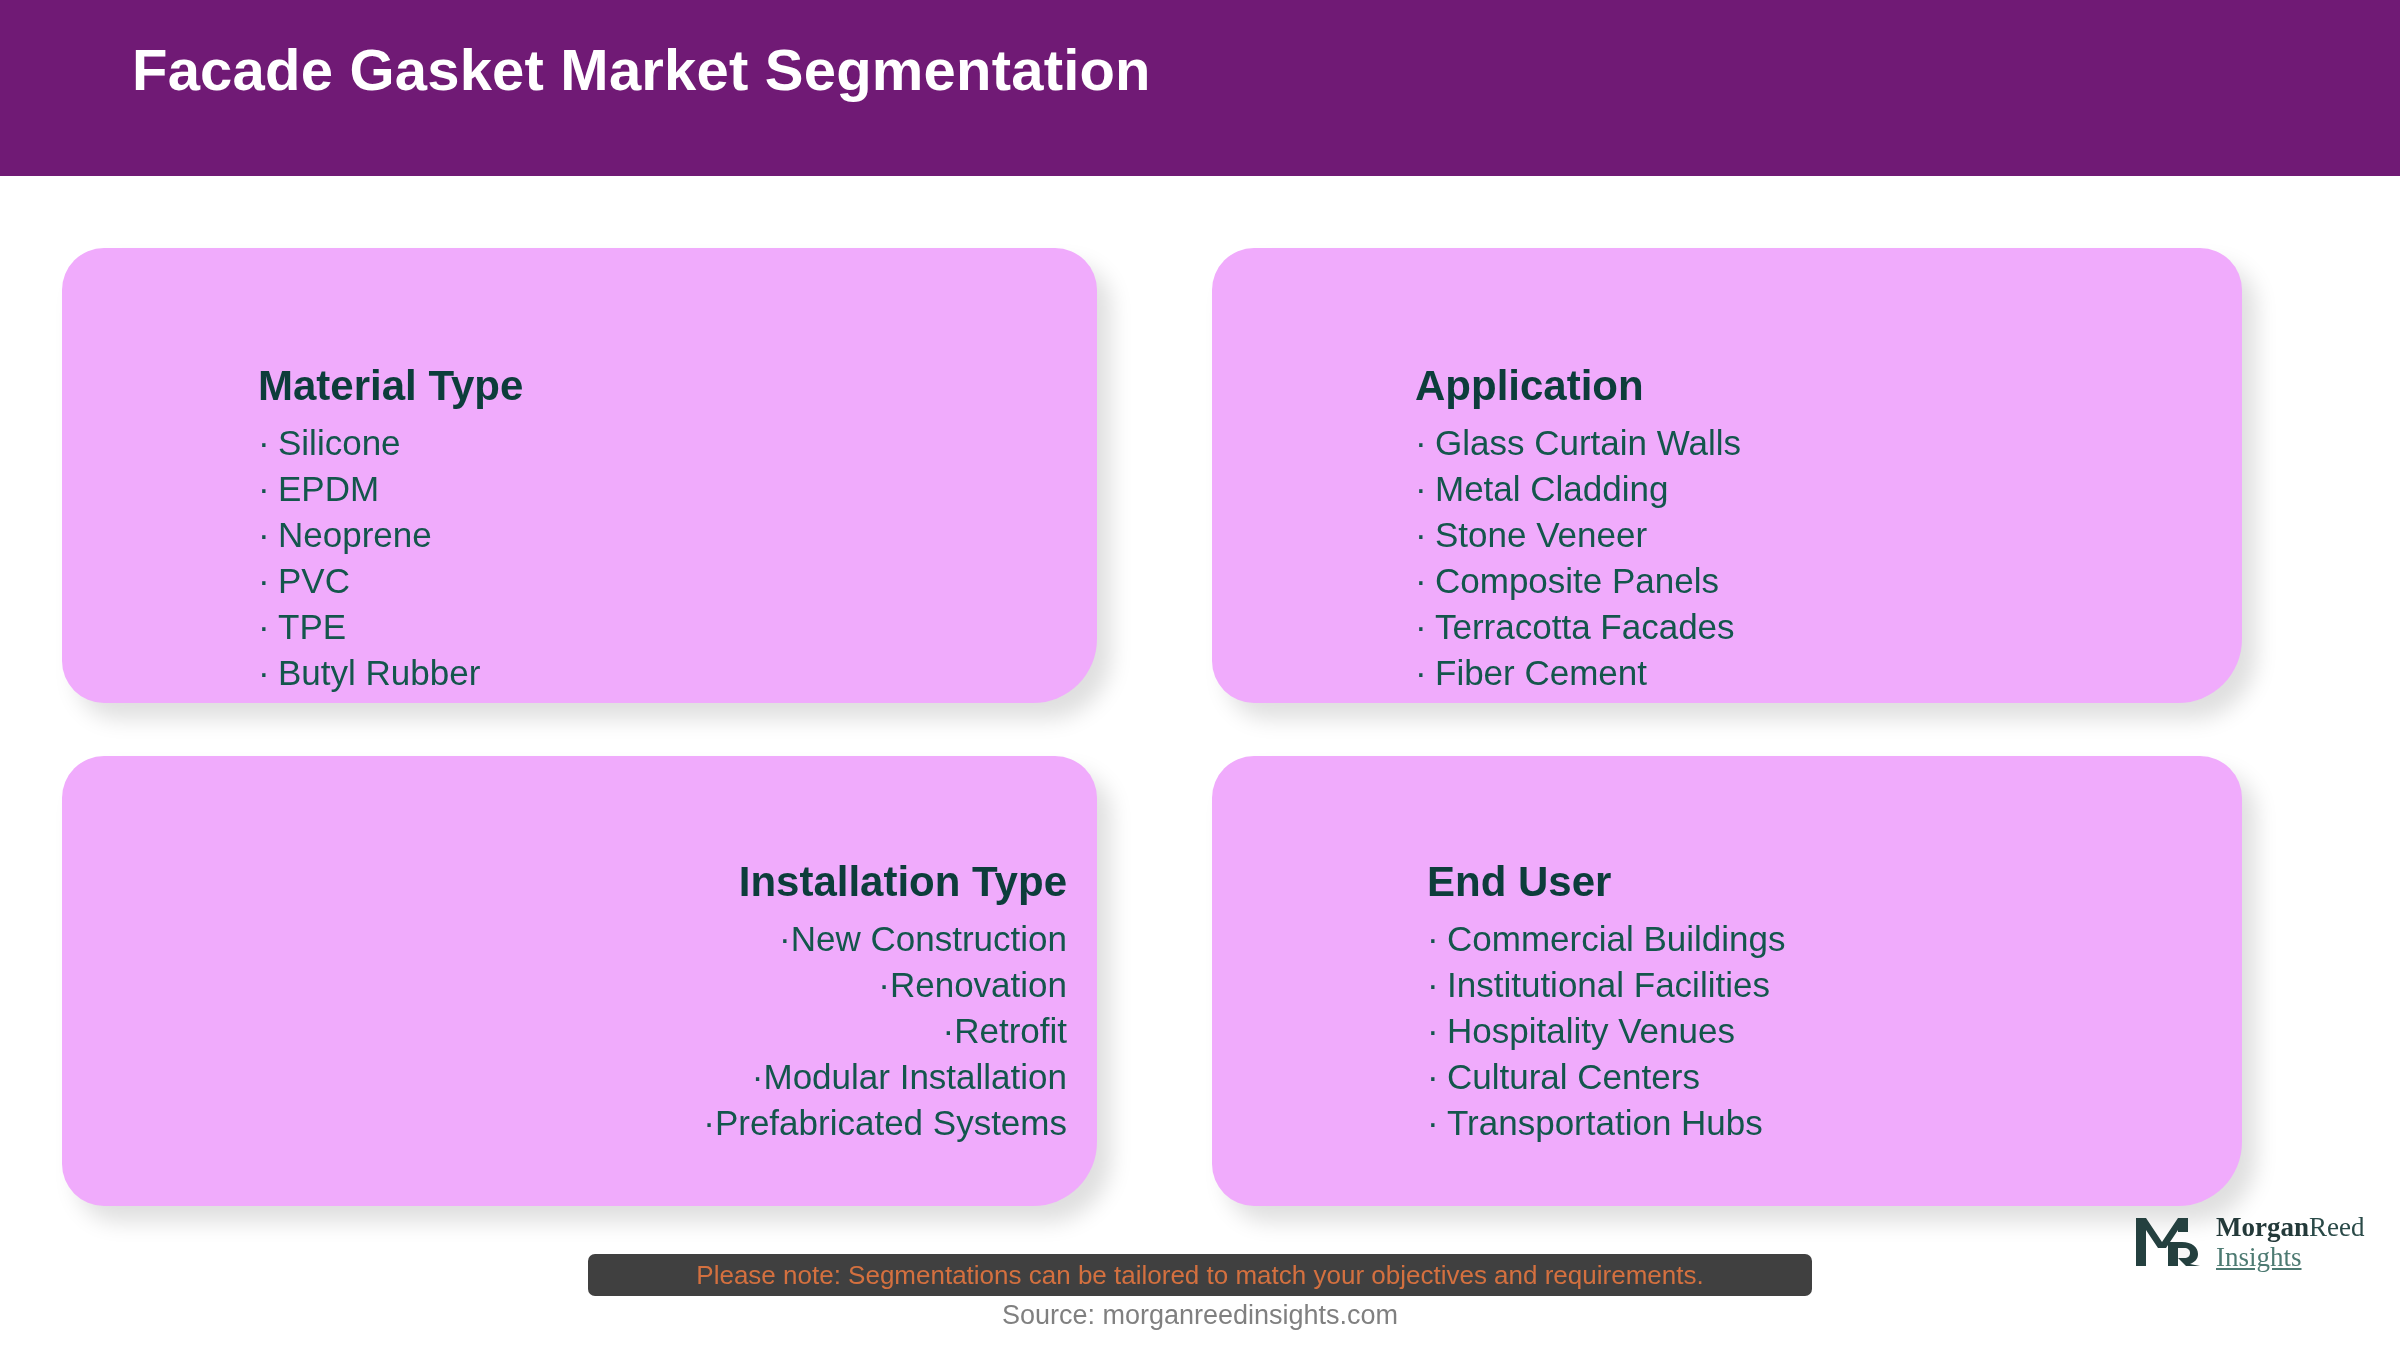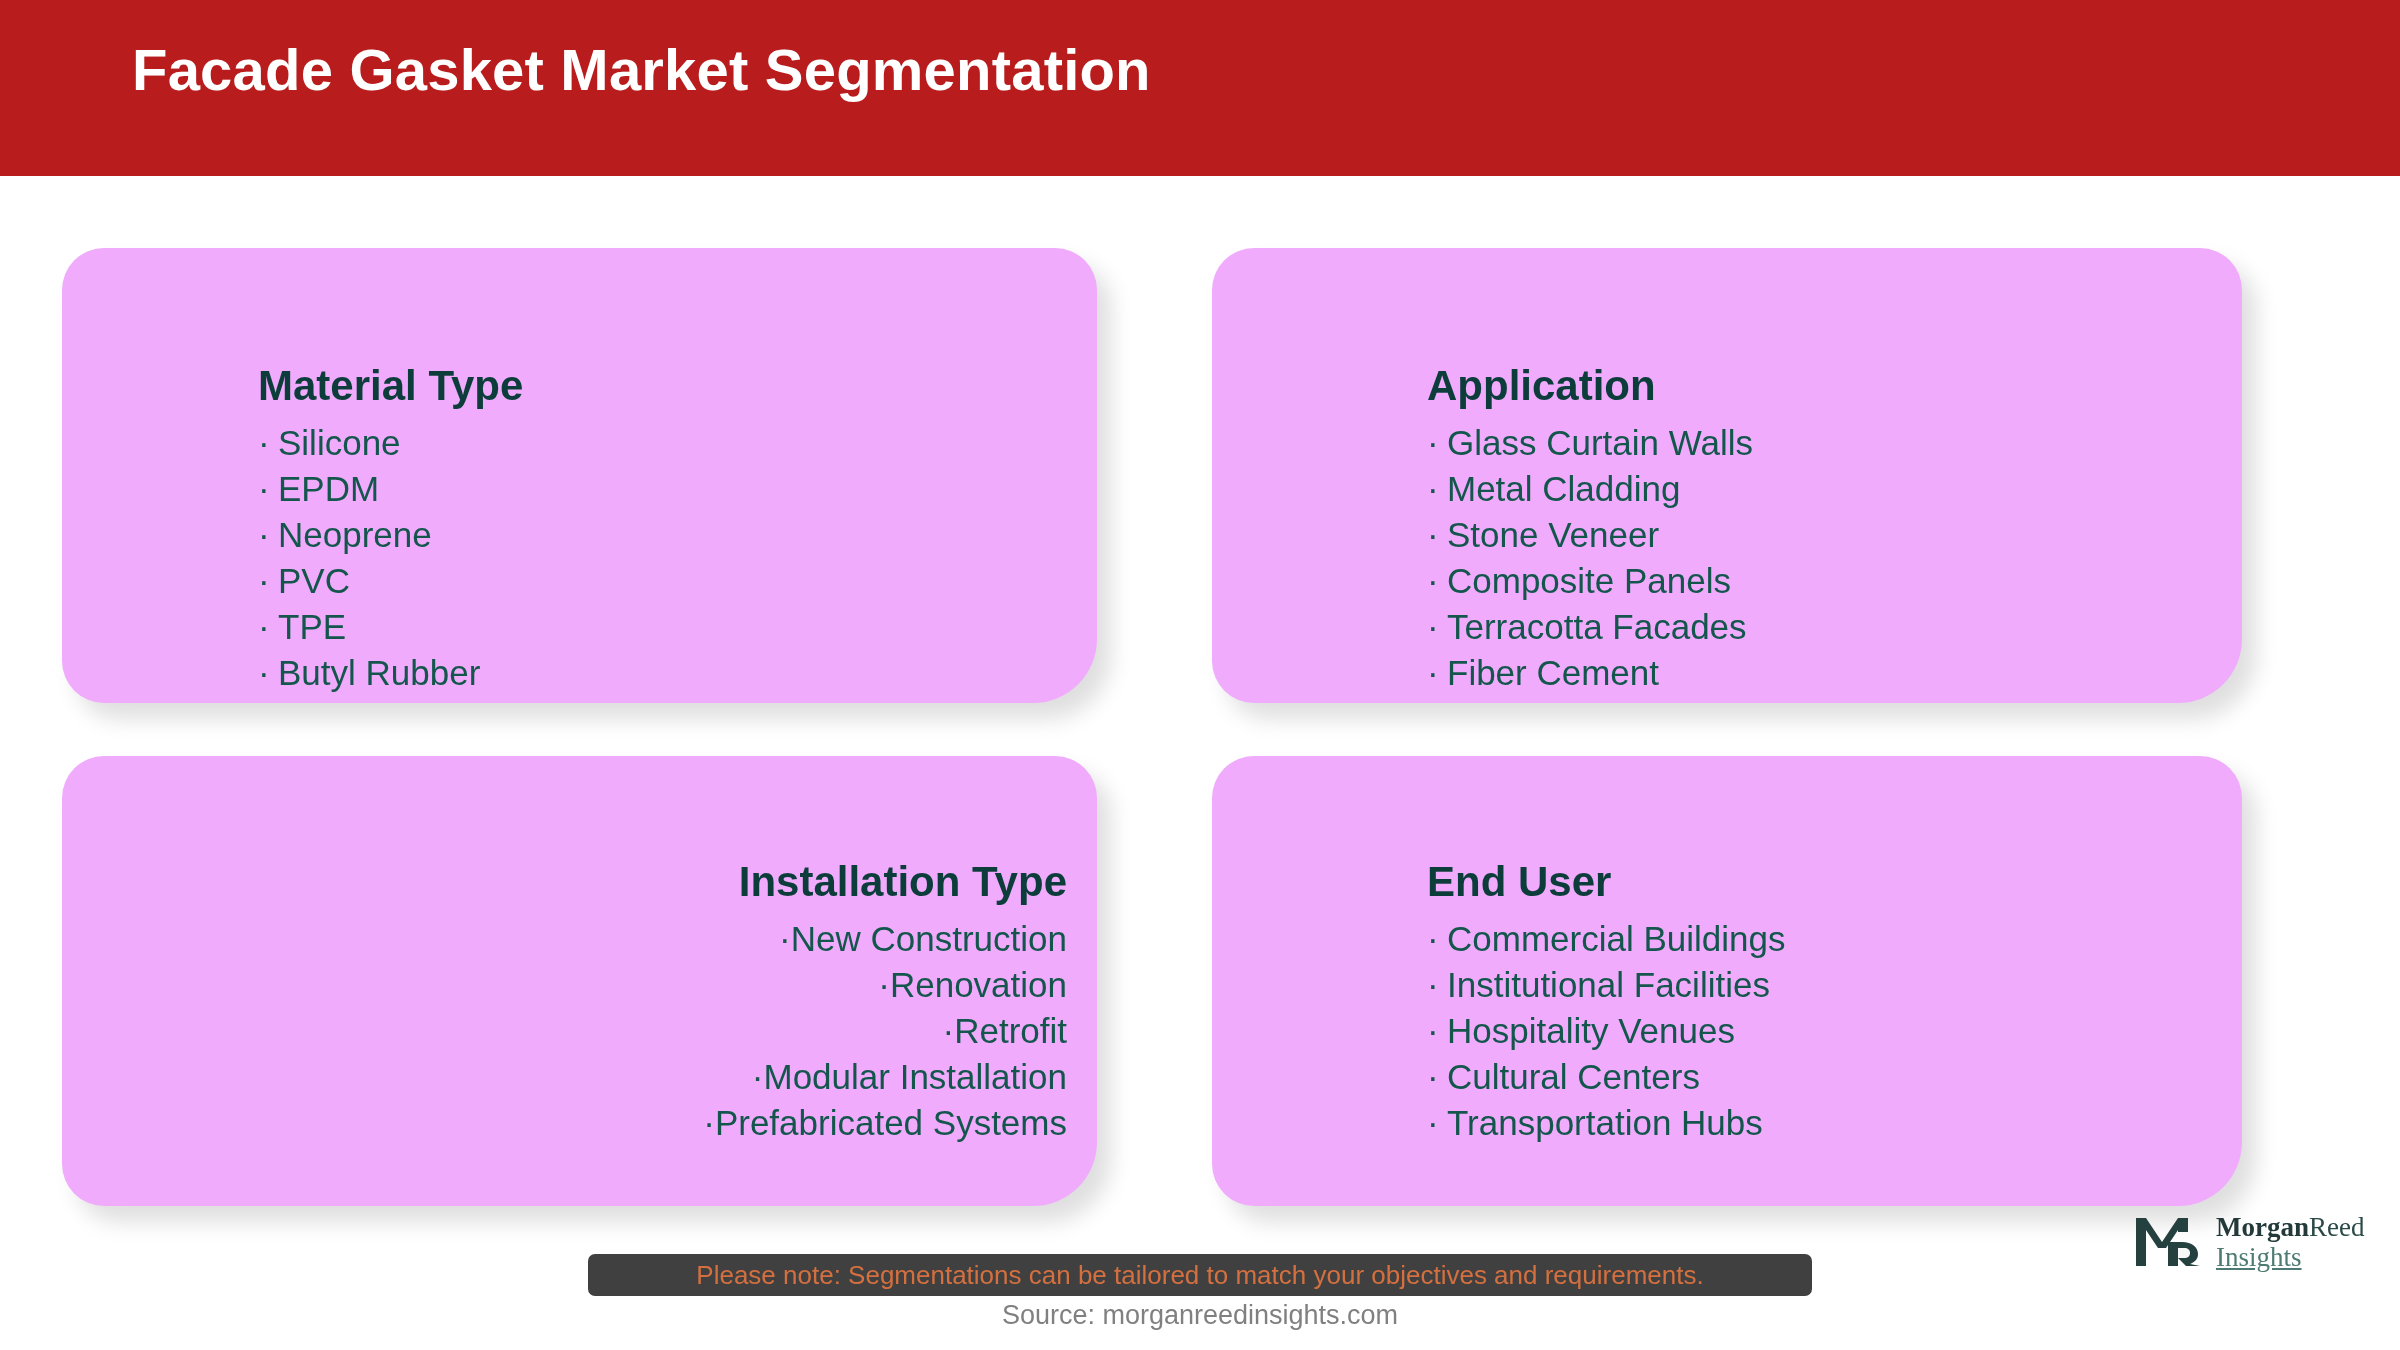--- a/index.html
+++ b/index.html
@@ -15,21 +15,21 @@
     position: relative;
   }
 
   
   .header-band {
     position: absolute;
     left: 0;
     top: 0;
     width: 2400px;
     height: 176px;
-    background: #b91c1c;
+    background: #701a75;
   }
   .header-title {
     position: absolute;
     left: 132px;
     top: 36px;
     font-size: 58px;
     font-weight: bold;
     color: #ffffff;
     letter-spacing: 0.2px;
     white-space: nowrap;
@@ -55,21 +55,21 @@
   .card-3 { left: 62px;   top: 580px; width: 1035px; height: 450px; }
   .card-4 { left: 1212px; top: 580px; width: 1030px; height: 450px; }
 
   .card-inner {
     position: absolute;
     left: 196px;
     top: 0;
     right: 30px;
   }
   .card-1 .card-inner { top: 114px; }
-  .card-2 .card-inner { top: 114px; left: 215px; }
+  .card-2 .card-inner { top: 114px; left: 203px; }
   .card-3 .card-inner { top: 102px; text-align: right; }
   .card-4 .card-inner { top: 102px; left: 215px; }
 
   .card-heading {
     font-size: 42px;
     font-weight: bold;
     color: #0d3d3b;
     margin: 0 0 10px 0;
     line-height: 1.15;
     white-space: nowrap;

